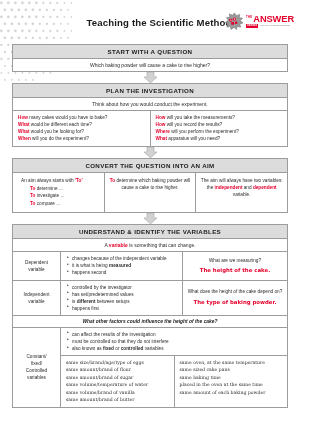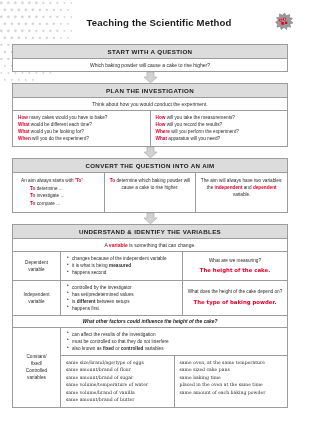--- a/index.html
+++ b/index.html
@@ -308,20 +308,30 @@
         <rect x="9" y="14" width="6" height="6" rx="1"></rect>
         <rect x="17" y="12" width="6" height="6" rx="1"></rect>
         <rect x="13" y="21" width="6" height="6" rx="1"></rect>
         <rect x="21" y="20" width="5" height="5" rx="1"></rect>
       </g>
       <g fill="#ffffff" font-size="5" font-family="DejaVu Sans, sans-serif">
         <text x="10.4" y="19">A</text>
           <text x="18.4" y="17">B</text>
       </g>
     </svg>
+    <div id="logo-text">
+      <div id="logo-top">
+        <span class="logo-the">THE</span>
+        <span id="logo-word">ANSWER</span>
+      </div>
+      <div id="logo-bottom">
+        <span id="logo-series">SERIES</span>
+        <span id="logo-tag">Your Key to Exam Success</span>
+      </div>
+    </div>
   </div>
 </div>
 
 <div id="sheet">
 
   <div class="block">
     <div class="band">START WITH A QUESTION</div>
     <div class="sub nobord">Which baking powder will cause a cake to rise higher?</div>
   </div>
 

